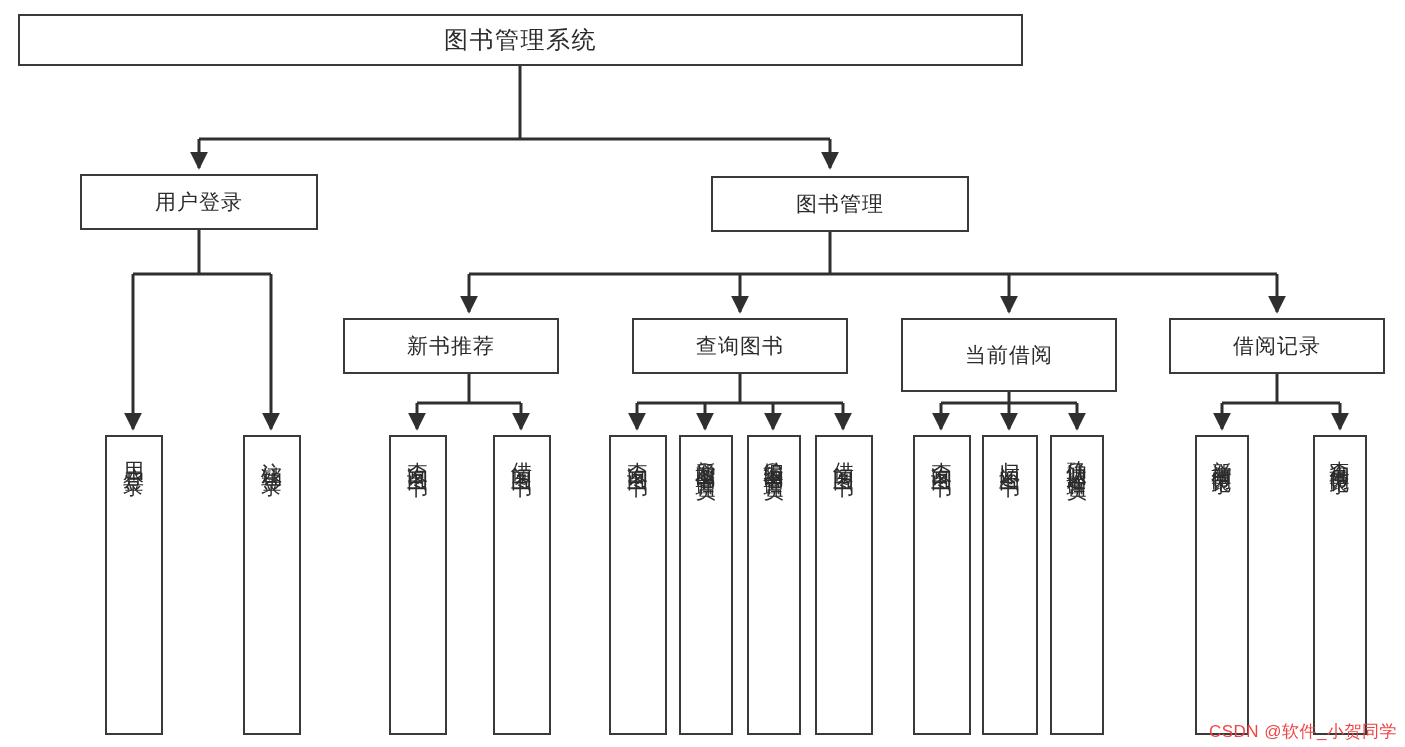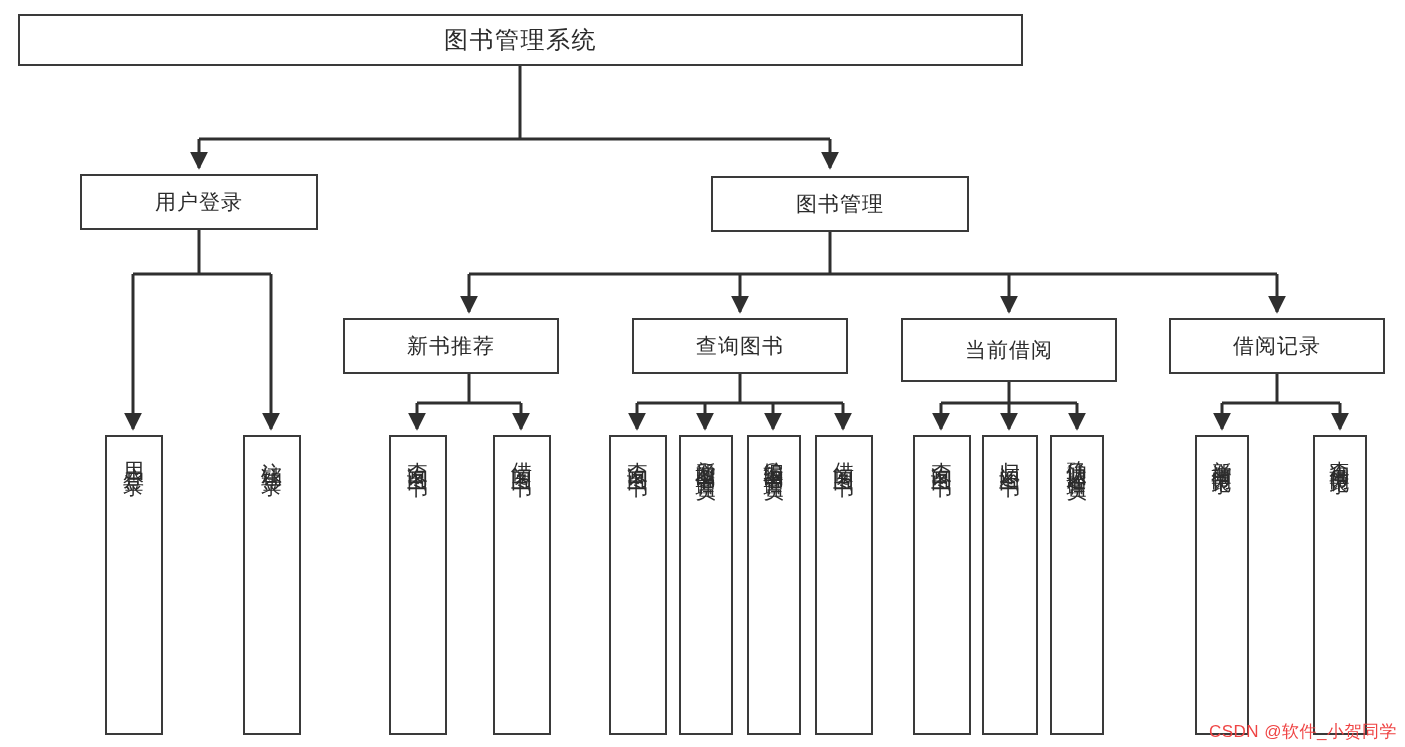--- a/index.html
+++ b/index.html
@@ -121,21 +121,21 @@
   <div class="node h-node" style="left:711px;top:176px;width:258px;height:56px;">
     <span class="lbl">图书管理</span>
   </div>
 
   <div class="node h-node" style="left:343px;top:318px;width:216px;height:56px;">
     <span class="lbl">新书推荐</span>
   </div>
   <div class="node h-node" style="left:632px;top:318px;width:216px;height:56px;">
     <span class="lbl">查询图书</span>
   </div>
-  <div class="node h-node" style="left:901px;top:318px;width:216px;height:64px;">
+  <div class="node h-node" style="left:901px;top:318px;width:216px;height:74px;">
     <span class="lbl">当前借阅</span>
   </div>
   <div class="node h-node" style="left:1169px;top:318px;width:216px;height:56px;font-family:Liberation Serif, serif;">
     <span class="lbl">借阅记录</span>
   </div>
 
   <div class="node v-node" style="left:105px;top:435px;width:58px;height:300px;">
     <span class="lbl">用户登录</span>
   </div>
   <div class="node v-node" style="left:243px;top:435px;width:58px;height:300px;">

